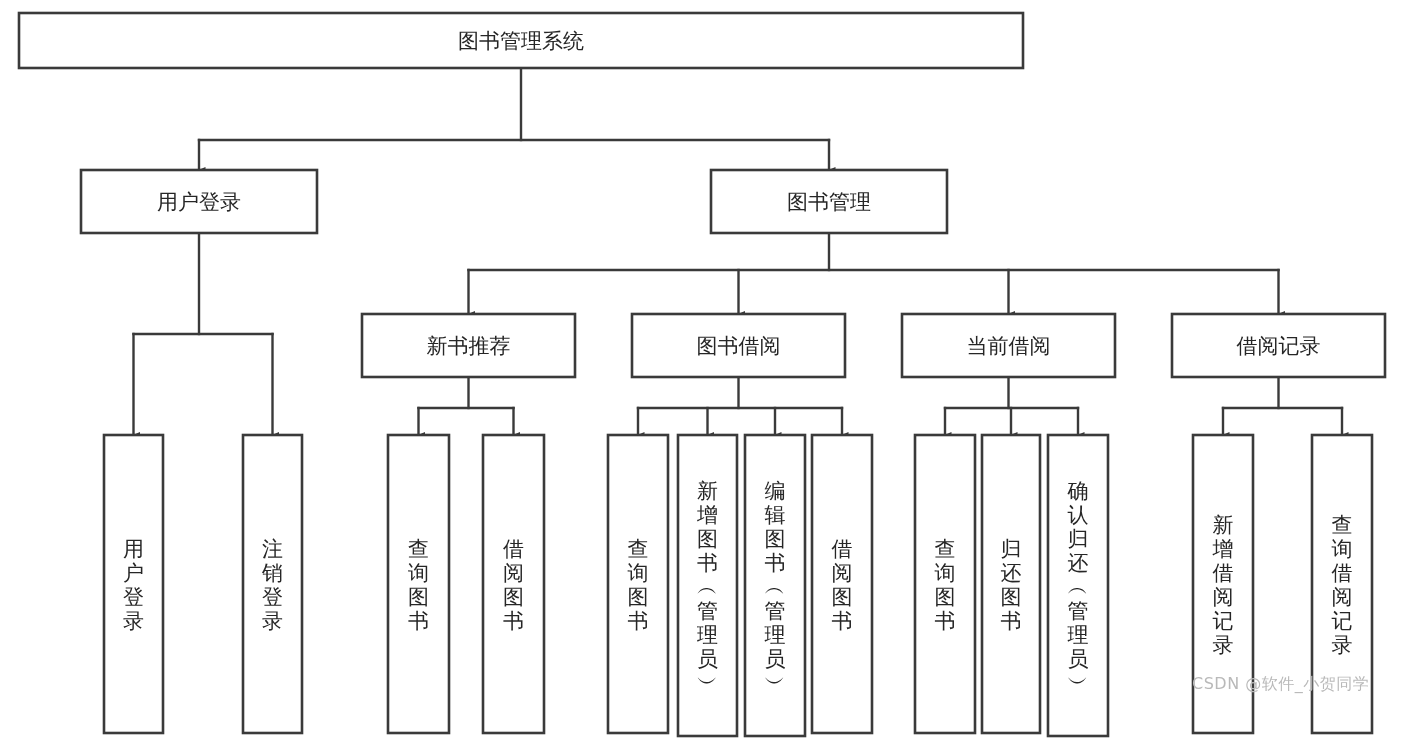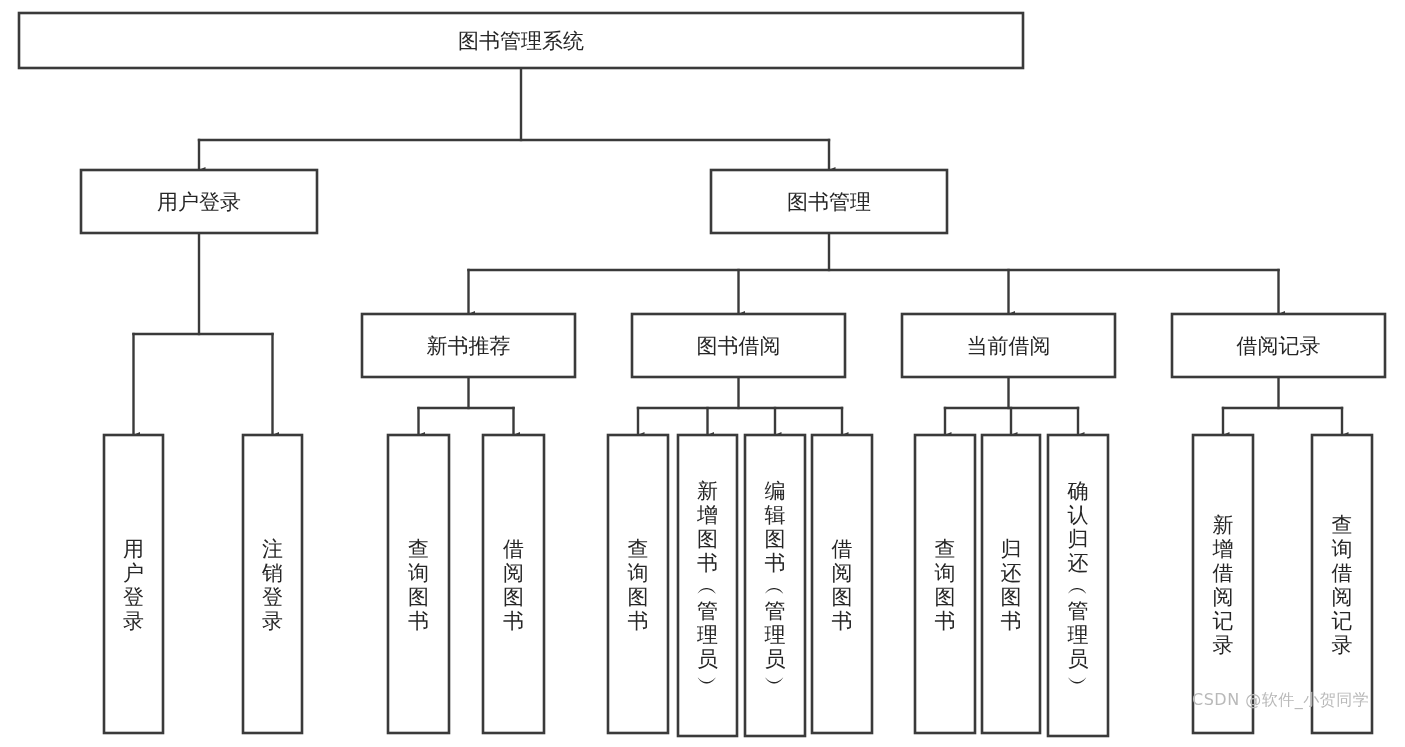--- a/index.html
+++ b/index.html
@@ -16,21 +16,21 @@
   .lbl{
     font-family:"DejaVu Sans","Liberation Sans",sans-serif;
     fill:#262626;
     dominant-baseline:middle;
   }
   .lbl-h{font-size:21px;text-anchor:middle;}
   .lbl-v{font-size:21px;text-anchor:middle;}
   .lbl-v tspan{}
   .watermark{
     position:absolute;
-    left:1192px;top:690px;
+    left:1192px;top:674px;
     font-family:"DejaVu Sans","Liberation Sans",sans-serif;
     font-size:16px;
     color:#b9b9b9;
     white-space:nowrap;
     letter-spacing:0.5px;
     pointer-events:none;
   }
 </style>
 </head>
 <body>

